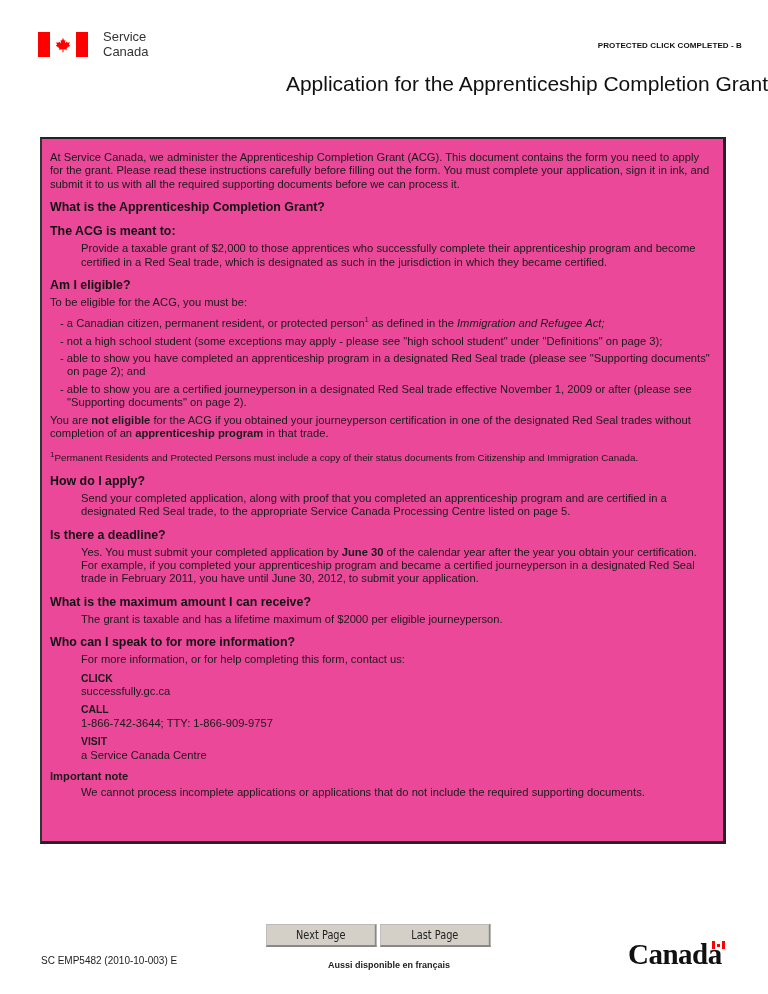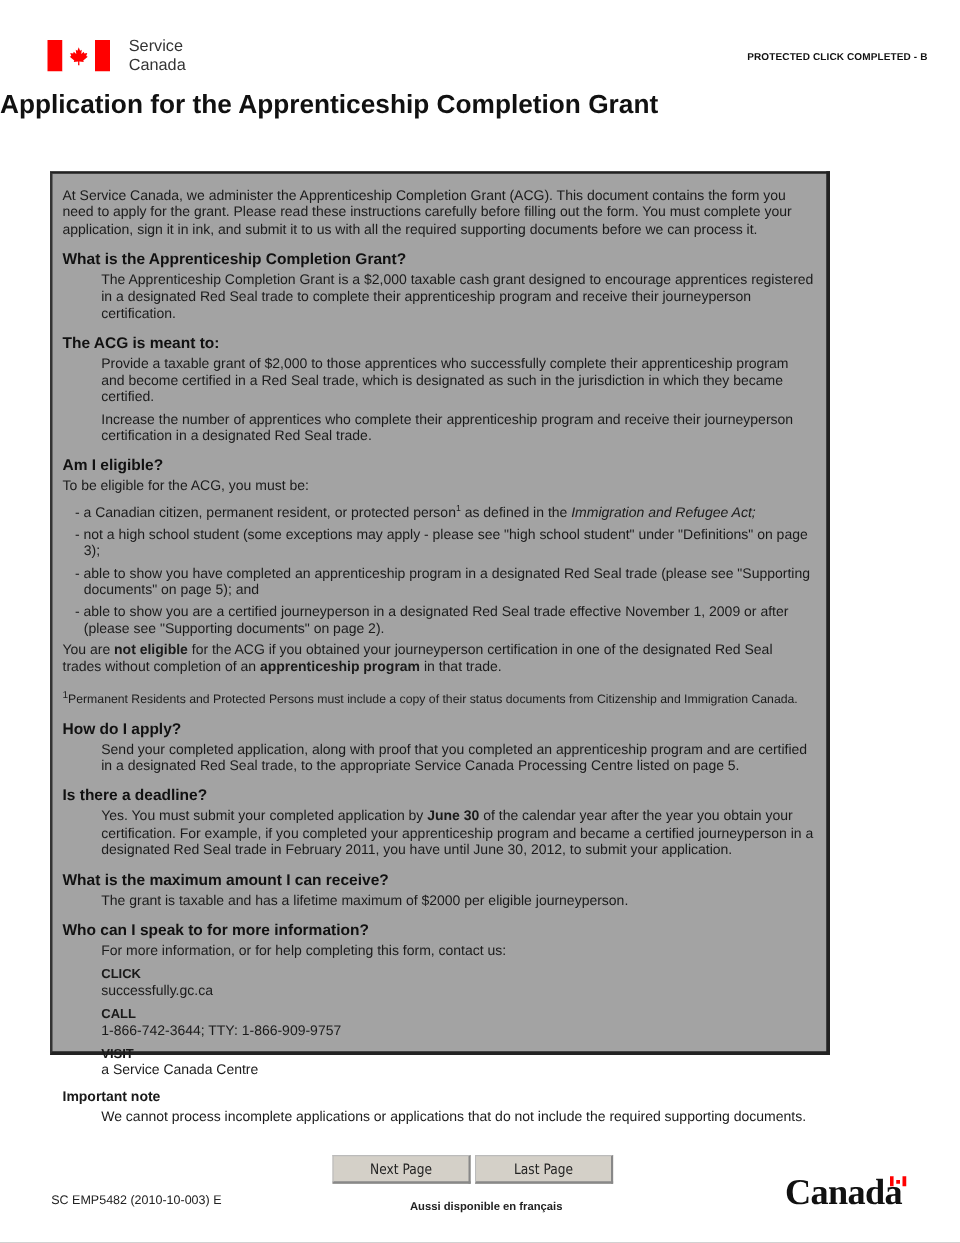--- a/index.html
+++ b/index.html
@@ -6,23 +6,23 @@
   body {
     width:768px; height:994px; background:#ffffff; position:relative;
     font-family:"Liberation Sans", sans-serif; color:#111; overflow:hidden;
   }
   .abs { position:absolute; }
   .flag { left:38px; top:32px; width:50px; height:25px; display:flex; }
   .flag .bar { width:12px; height:25px; background:#ff0000; }
   .flag .mid { width:26px; height:25px; background:#fff; display:flex; align-items:center; justify-content:center; }
   .sig { left:103px; top:29px; font-size:13px; line-height:15px; color:#333; }
   .protected { right:26px; top:41px; font-size:8px; font-weight:bold; color:#111; letter-spacing:0.1px; }
-  .title { left:0; width:768px; top:72px; text-align:left; font-size:21px; font-weight:bold; color:#111; }
+  .title { left:0; width:768px; top:72px; text-align:right; font-size:21px; font-weight:normal; color:#111; }
   .box {
-    left:40px; top:137px; width:624px; height:707px; background:#a3a3a3;
+    left:40px; top:137px; width:686px; height:707px; background:#ec4899;
     border-top:2px solid #222; border-left:2px solid #333; border-right:3px solid #222; border-bottom:3px solid #222;
     box-sizing:border-box;
   }
   .content { position:absolute; left:8px; right:10px; top:12px; font-size:11.2px; line-height:13.4px; color:#1a1a1a; }
   .content p { margin:0; }
   .h { font-weight:bold; font-size:12.4px; line-height:15px; margin-top:9px !important; margin-bottom:3px !important; color:#111; }
   .ind { padding-left:31px; }
   .ind2 { padding-left:17px; text-indent:-7px; }
   .gap { margin-top:4px !important; }
   .foot { font-size:9.8px; line-height:12px; margin-top:9px !important; }
@@ -60,31 +60,29 @@
   <div>Canada</div>
 </div>
 <div class="abs protected">PROTECTED CLICK COMPLETED - B</div>
 <div class="abs title">Application for the Apprenticeship Completion Grant</div>
 
 <div class="abs box">
   <div class="content">
     <p>At Service Canada, we administer the Apprenticeship Completion Grant (ACG). This document contains the form you need to apply for the grant. Please read these instructions carefully before filling out the form. You must complete your application, sign it in ink, and submit it to us with all the required supporting documents before we can process it.</p>
 
     <p class="h">What is the Apprenticeship Completion Grant?</p>
-    <p class="ind">The Apprenticeship Completion Grant is a $2,000 taxable cash grant designed to encourage apprentices registered in a designated Red Seal trade to complete their apprenticeship program and receive their journeyperson certification.</p>
 
     <p class="h">The ACG is meant to:</p>
     <p class="ind">Provide a taxable grant of $2,000 to those apprentices who successfully complete their apprenticeship program and become certified in a Red Seal trade, which is designated as such in the jurisdiction in which they became certified.</p>
-    <p class="ind gap">Increase the number of apprentices who complete their apprenticeship program and receive their journeyperson certification in a designated Red Seal trade.</p>
 
     <p class="h">Am I eligible?</p>
     <p>To be eligible for the ACG, you must be:</p>
     <p class="ind2 gap"><span>- a Canadian citizen, permanent resident, or protected person</span><sup style="font-size:7px">1</sup><span> as defined in the </span><i>Immigration and Refugee Act;</i></p>
     <p class="ind2 gap">- not a high school student (some exceptions may apply - please see "high school student" under "Definitions" on page 3);</p>
-    <p class="ind2 gap">- able to show you have completed an apprenticeship program in a designated Red Seal trade (please see "Supporting documents" on page 5); and</p>
+    <p class="ind2 gap">- able to show you have completed an apprenticeship program in a designated Red Seal trade (please see "Supporting documents" on page 2); and</p>
     <p class="ind2 gap">- able to show you are a certified journeyperson in a designated Red Seal trade effective November 1, 2009 or after (please see "Supporting documents" on page 2).</p>
     <p class="gap" style="margin-top:6px"><span>You are </span><b>not eligible</b><span> for the ACG if you obtained your journeyperson certification in one of the designated Red Seal trades without completion of an </span><b>apprenticeship program</b><span> in that trade.</span></p>
     <p class="foot"><sup>1</sup><span>Permanent Residents and Protected Persons must include a copy of their status documents from Citizenship and Immigration Canada.</span></p>
 
     <p class="h">How do I apply?</p>
     <p class="ind">Send your completed application, along with proof that you completed an apprenticeship program and are certified in a designated Red Seal trade, to the appropriate Service Canada Processing Centre listed on page 5.</p>
 
     <p class="h">Is there a deadline?</p>
     <p class="ind"><span>Yes. You must submit your completed application by </span><b>June 30</b><span> of the calendar year after the year you obtain your certification. For example, if you completed your apprenticeship program and became a certified journeyperson in a designated Red Seal trade in February 2011, you have until June 30, 2012, to submit your application.</span></p>
 

